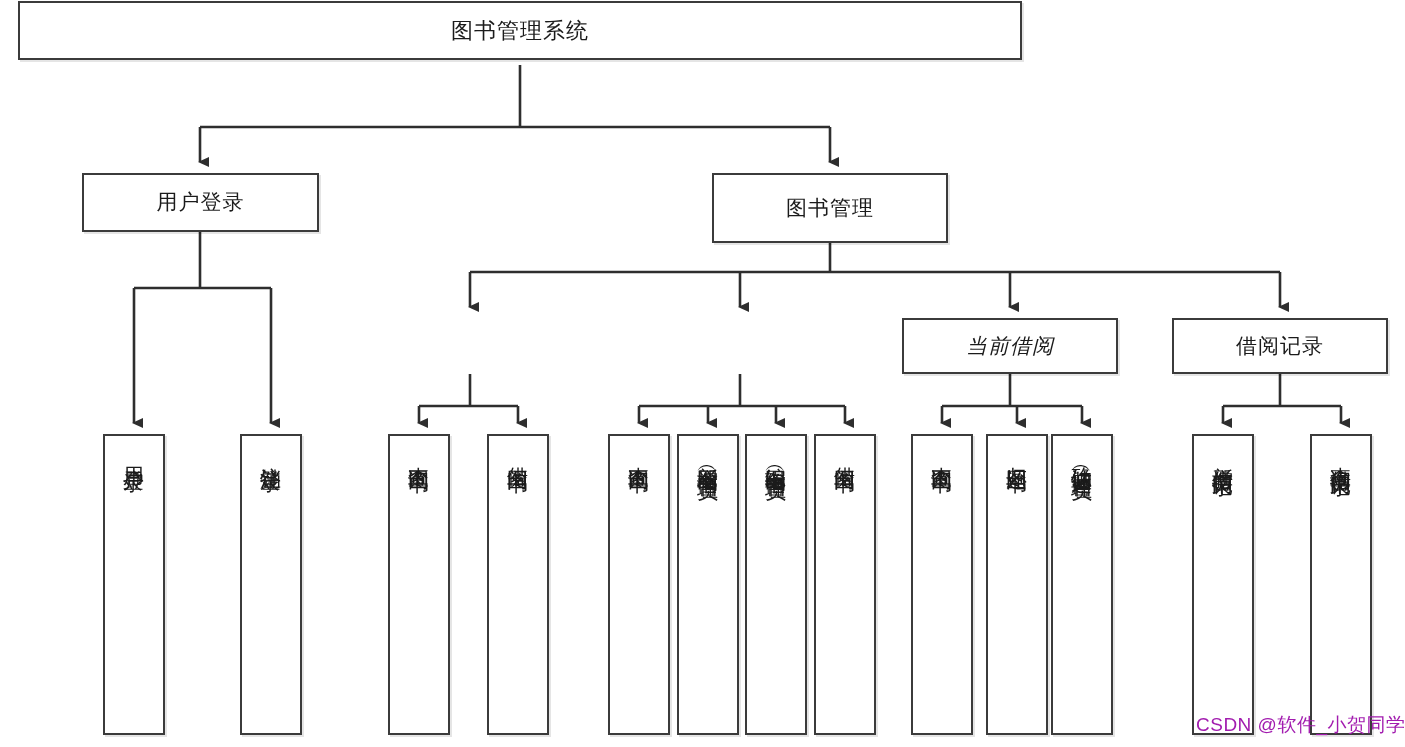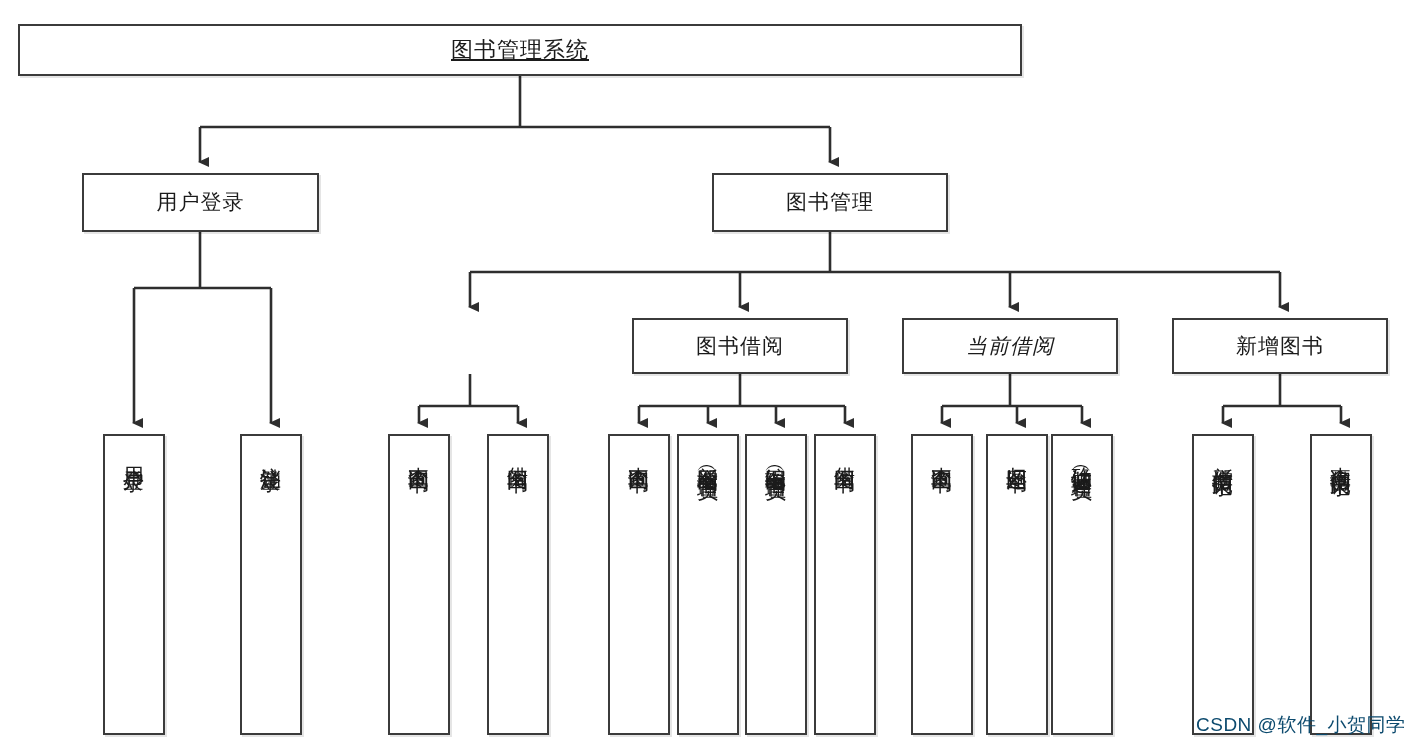--- a/index.html
+++ b/index.html
@@ -58,21 +58,21 @@
   .node.v .lbl {
     writing-mode: vertical-rl;
     text-orientation: upright;
     font-size: 21px;
     letter-spacing: 2px;
     line-height: 1.0;
   }
   .watermark {
     position: absolute;
     font-size: 19px;
-    color: #0c4a6e;
+    color: #a21caf;
     white-space: nowrap;
     letter-spacing: 0.5px;
   }
 </style>
 </head>
 <body>
 
 <div id="canvas">
 
   <svg class="links" viewBox="0 0 1405 747">
@@ -118,39 +118,36 @@
       <path d="M1017,406 L1017,423" marker-end="url(#arrow)"></path>
       <path d="M1082,406 L1082,423" marker-end="url(#arrow)"></path>
 
       <path d="M1280,374 L1280,406"></path>
       <path d="M1223,406 L1341,406"></path>
       <path d="M1223,406 L1223,423" marker-end="url(#arrow)"></path>
       <path d="M1341,406 L1341,423" marker-end="url(#arrow)"></path>
     </g>
   </svg>
 
-  <div class="node h root" style="left:18px; top:24px; width:1004px; height:52px;text-decoration:underline;">
+  <div class="node h root" style="left:18px; top:1px; width:1004px; height:59px;">
     <span class="lbl">图书管理系统</span>
   </div>
 
   <div class="node h" style="left:82px; top:173px; width:237px; height:59px;">
     <span class="lbl">用户登录</span>
   </div>
-  <div class="node h" style="left:712px; top:173px; width:236px; height:59px;">
+  <div class="node h" style="left:712px; top:173px; width:236px; height:70px;">
     <span class="lbl">图书管理</span>
   </div>
 
-  <div class="node h" style="left:632px; top:318px; width:216px; height:56px;">
-    <span class="lbl">图书借阅</span>
-  </div>
   <div class="node h" style="left:902px; top:318px; width:216px; height:56px;font-style:italic;">
     <span class="lbl">当前借阅</span>
   </div>
   <div class="node h" style="left:1172px; top:318px; width:216px; height:56px;">
-    <span class="lbl">新增图书</span>
+    <span class="lbl">借阅记录</span>
   </div>
 
   <div class="node v" style="left:103px; top:434px; width:62px; height:301px;">
     <span class="lbl">用户登录</span>
   </div>
   <div class="node v" style="left:240px; top:434px; width:62px; height:301px;">
     <span class="lbl">注销登录</span>
   </div>
   <div class="node v" style="left:388px; top:434px; width:62px; height:301px;">
     <span class="lbl">查询图书</span>

